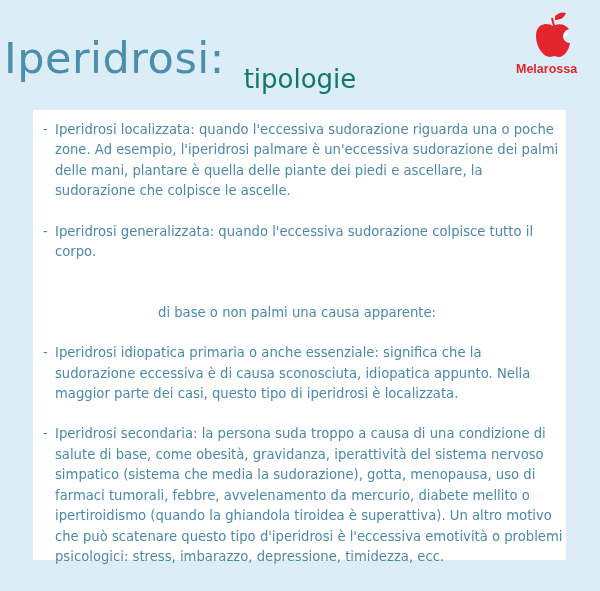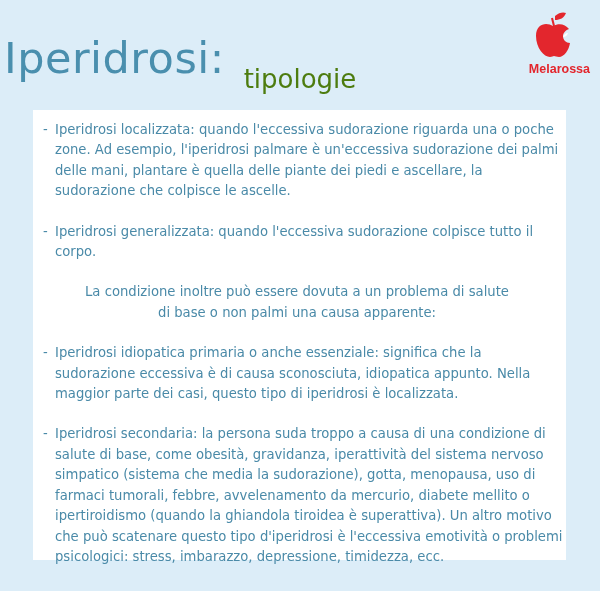--- a/index.html
+++ b/index.html
@@ -25,41 +25,41 @@
       line-height: 54px;
       font-weight: normal;
       letter-spacing: 0.5px;
     }
     .subtitle {
       position: absolute;
       left: 0;
       width: 600px;
       top: 62px;
       text-align: center;
-      color: #4d7c0f;
+      color: #0f766e;
       font-size: 26px;
       line-height: 34px;
     }
     .logo {
       position: absolute;
       left: 525px;
       top: 10px;
       width: 56px;
       height: 70px;
     }
     .logo svg {
       display: block;
       margin: 0 auto;
     }
     .logo-text {
       position: absolute;
       left: 516px;
       top: 62px;
       width: 74px;
-      text-align: right;
+      text-align: left;
       color: #e3262d;
       font-family: "Liberation Sans", sans-serif;
       font-weight: bold;
       font-size: 12.5px;
     }
     .card {
       position: absolute;
       left: 33px;
       top: 110px;
       width: 533px;
@@ -120,21 +120,21 @@
       <span class="dash">-</span>
       <span>Iperidrosi localizzata: quando l'eccessiva sudorazione riguarda una o poche zone. Ad esempio, l'iperidrosi palmare è un'eccessiva sudorazione dei palmi delle mani, plantare è quella delle piante dei piedi e ascellare, la sudorazione che colpisce le ascelle.</span>
     </p>
     <div class="gap"></div>
     <p class="item">
       <span class="dash">-</span>
       <span>Iperidrosi generalizzata: quando l'eccessiva sudorazione colpisce tutto il corpo.</span>
     </p>
     <div class="gap"></div>
     <p class="center-note">
-      <span>La condizione inoltre può essere dovuta a un problema di salute</span><br>
+      <br>
       <span>di base o non palmi una causa apparente:</span>
     </p>
     <div class="gap"></div>
     <p class="item">
       <span class="dash">-</span>
       <span>Iperidrosi idiopatica primaria o anche essenziale: significa che la sudorazione eccessiva è di causa sconosciuta, idiopatica appunto. Nella maggior parte dei casi, questo tipo di iperidrosi è localizzata.</span>
     </p>
     <div class="gap"></div>
     <p class="item">
       <span class="dash">-</span>

